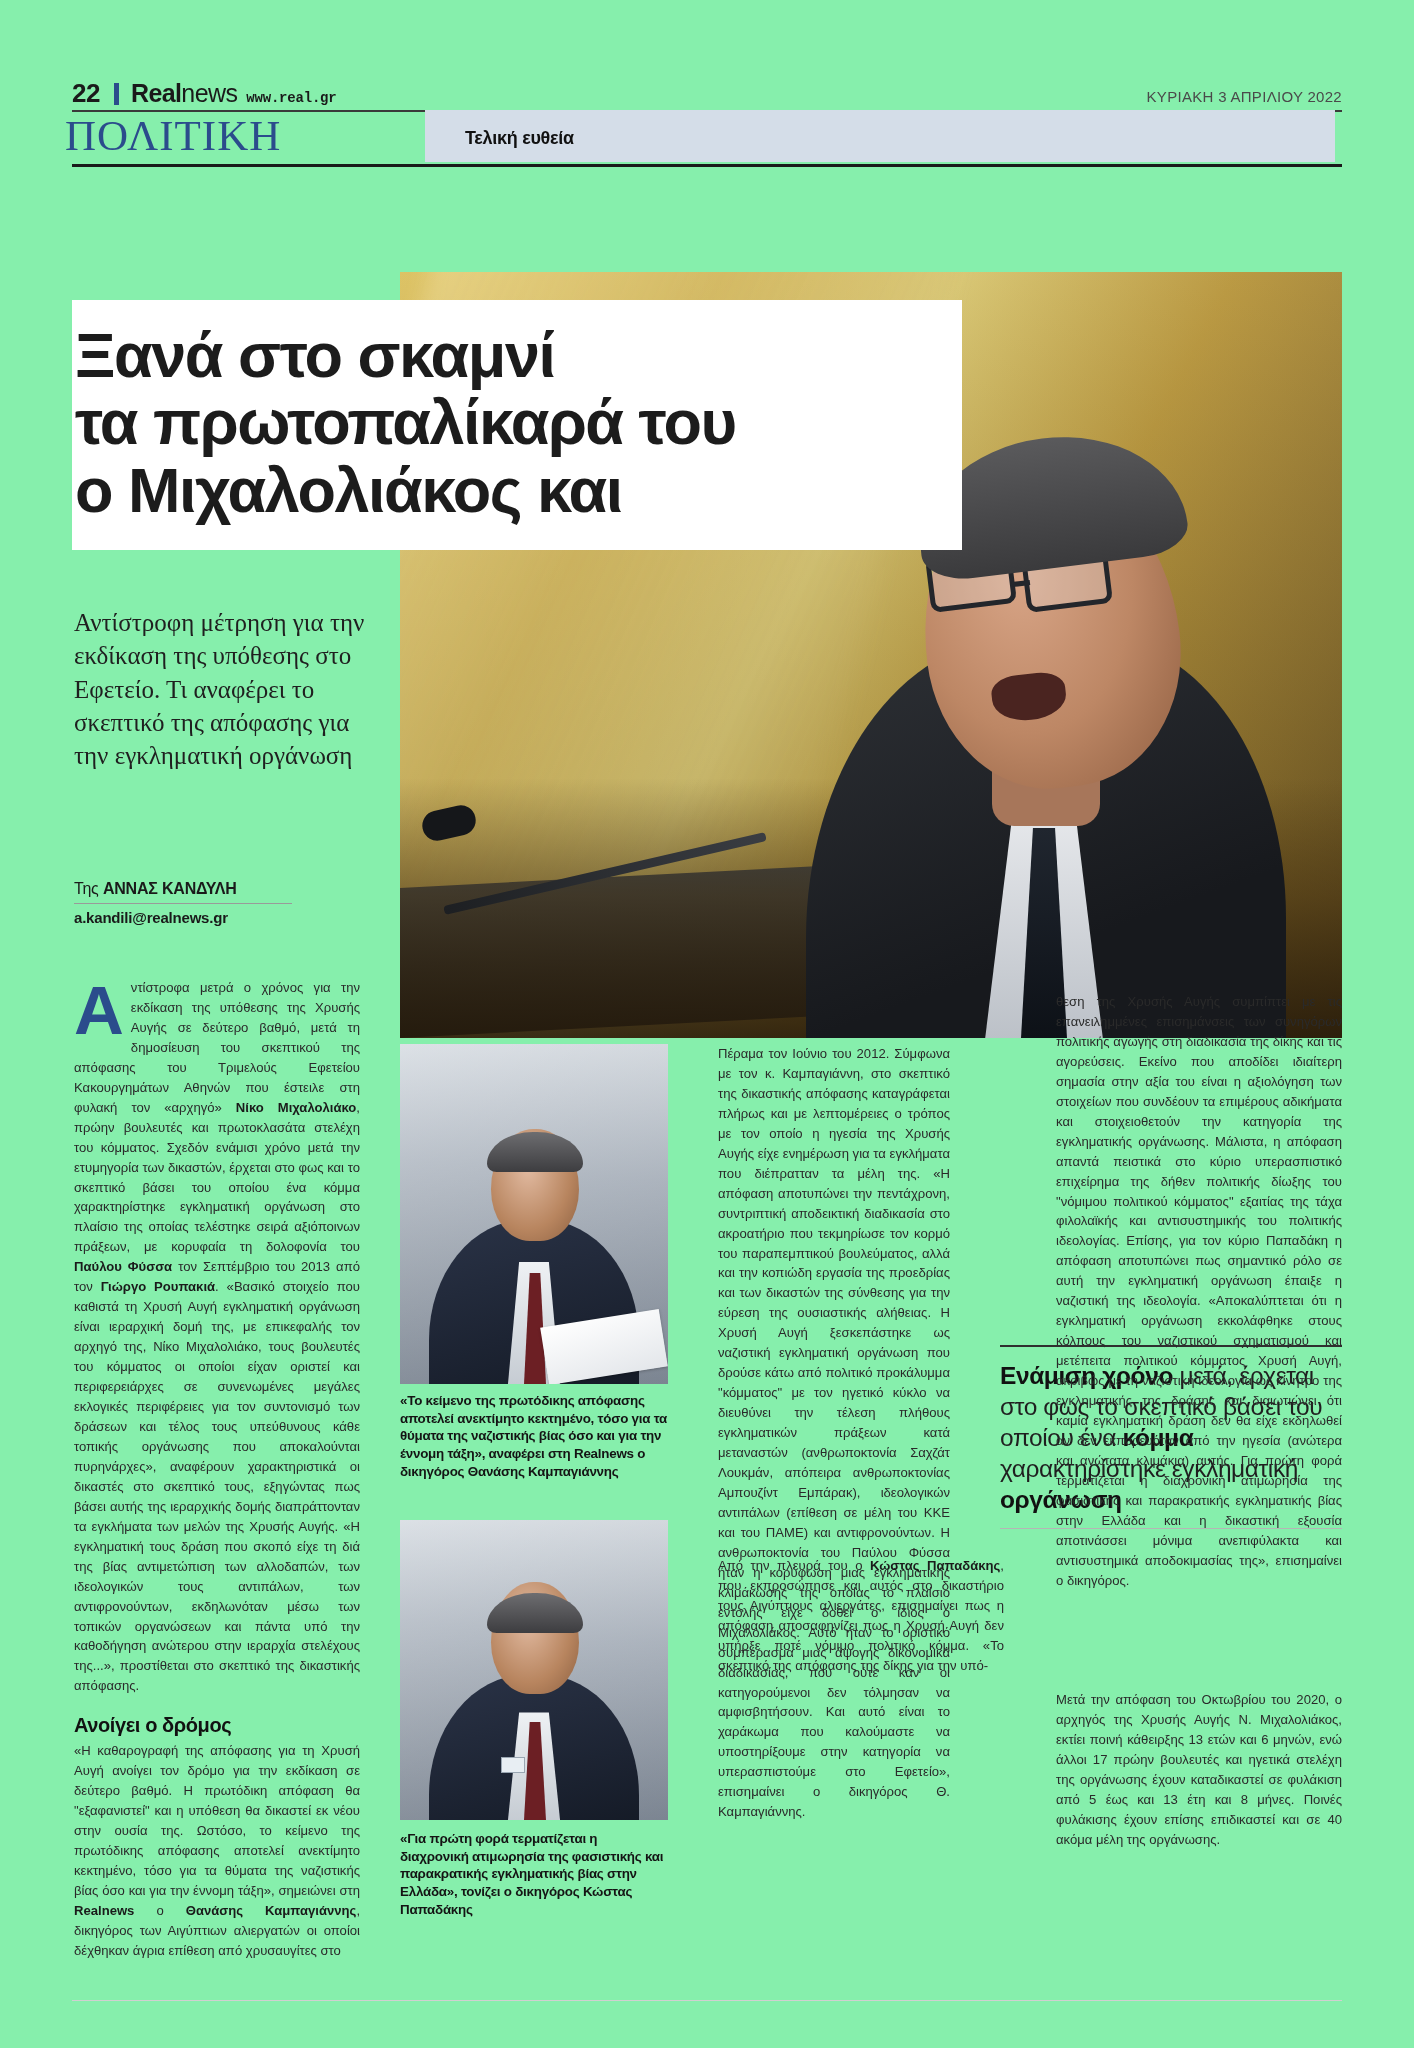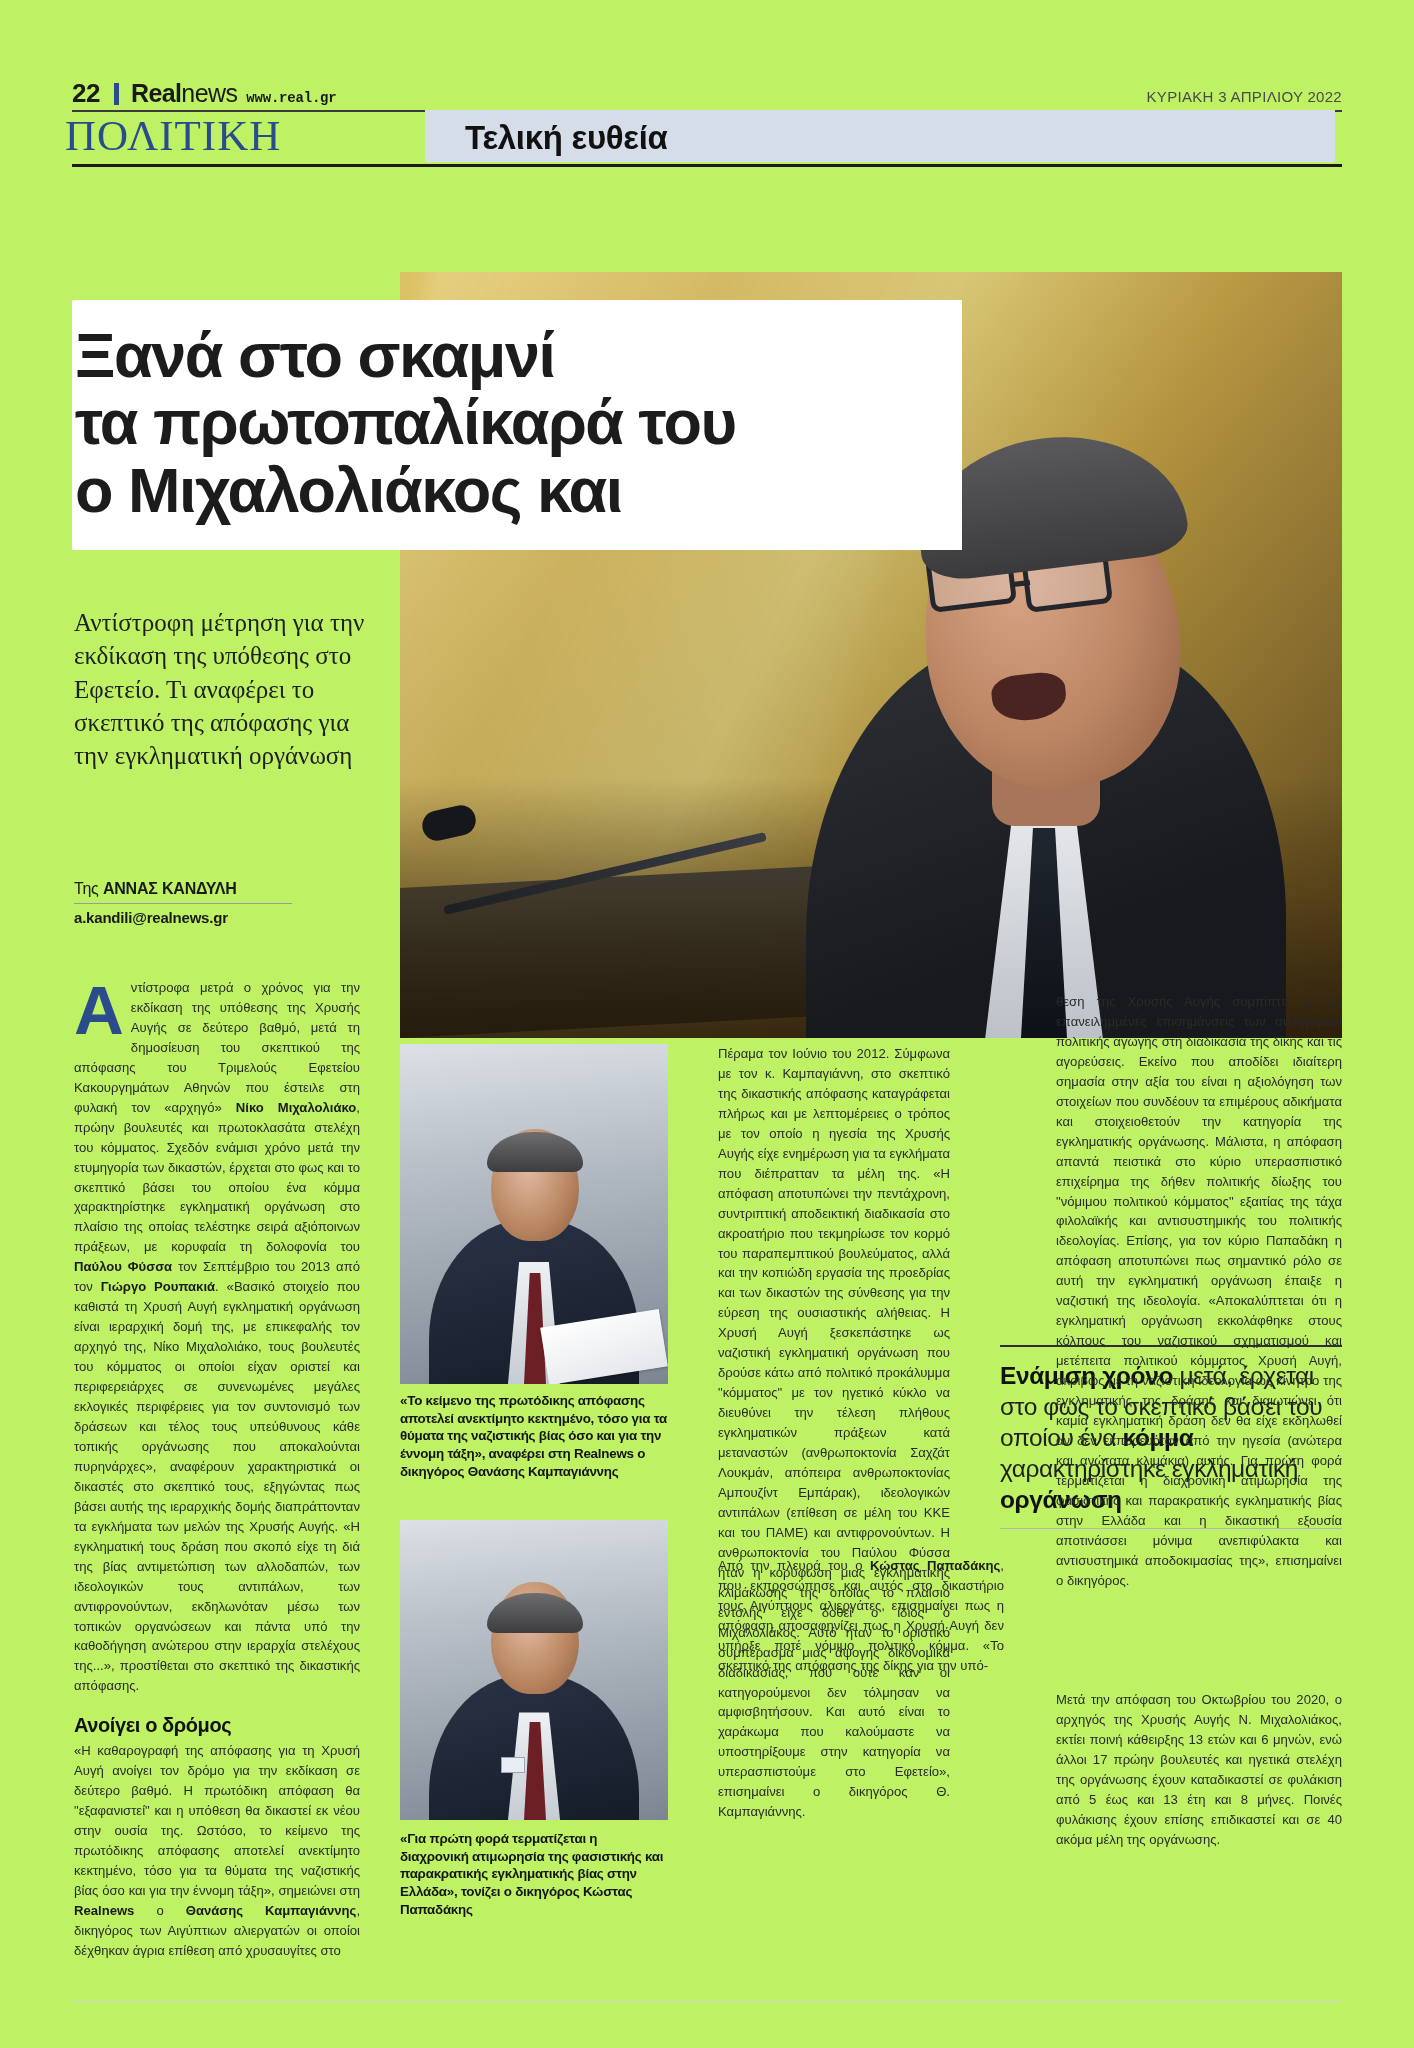--- a/index.html
+++ b/index.html
@@ -6,21 +6,21 @@
   * { box-sizing: border-box; }
   html, body { margin:0; padding:0; background:#f0f0f0; }
   body {
     font-family: "Liberation Sans", sans-serif;
     -webkit-font-smoothing: antialiased;
   }
   .page {
     position: relative;
     width: 1414px;
     height: 2048px;
-    background: #bef264;
+    background: #86efac;
     overflow: hidden;
     margin: 0 auto;
   }
 
   
   .masthead {
     position: absolute;
     left: 72px; top: 78px;
     width: 1270px;
     display: flex;
@@ -87,21 +87,21 @@
     position: absolute;
     left: 360px; top: -2px;
     width: 910px; height: 52px;
     background: #d4dde8;
   }
   .kicker-text {
     position: absolute;
     left: 400px; top: 0;
     height: 52px;
     line-height: 52px;
-    font-size: 33px;
+    font-size: 18px;
     font-weight: bold;
     color: #111;
     letter-spacing: -0.3px;
   }
   .rule-under {
     position: absolute;
     left: 72px; top: 164px;
     width: 1270px; height: 3px;
     background: #1a1a1a;
   }

